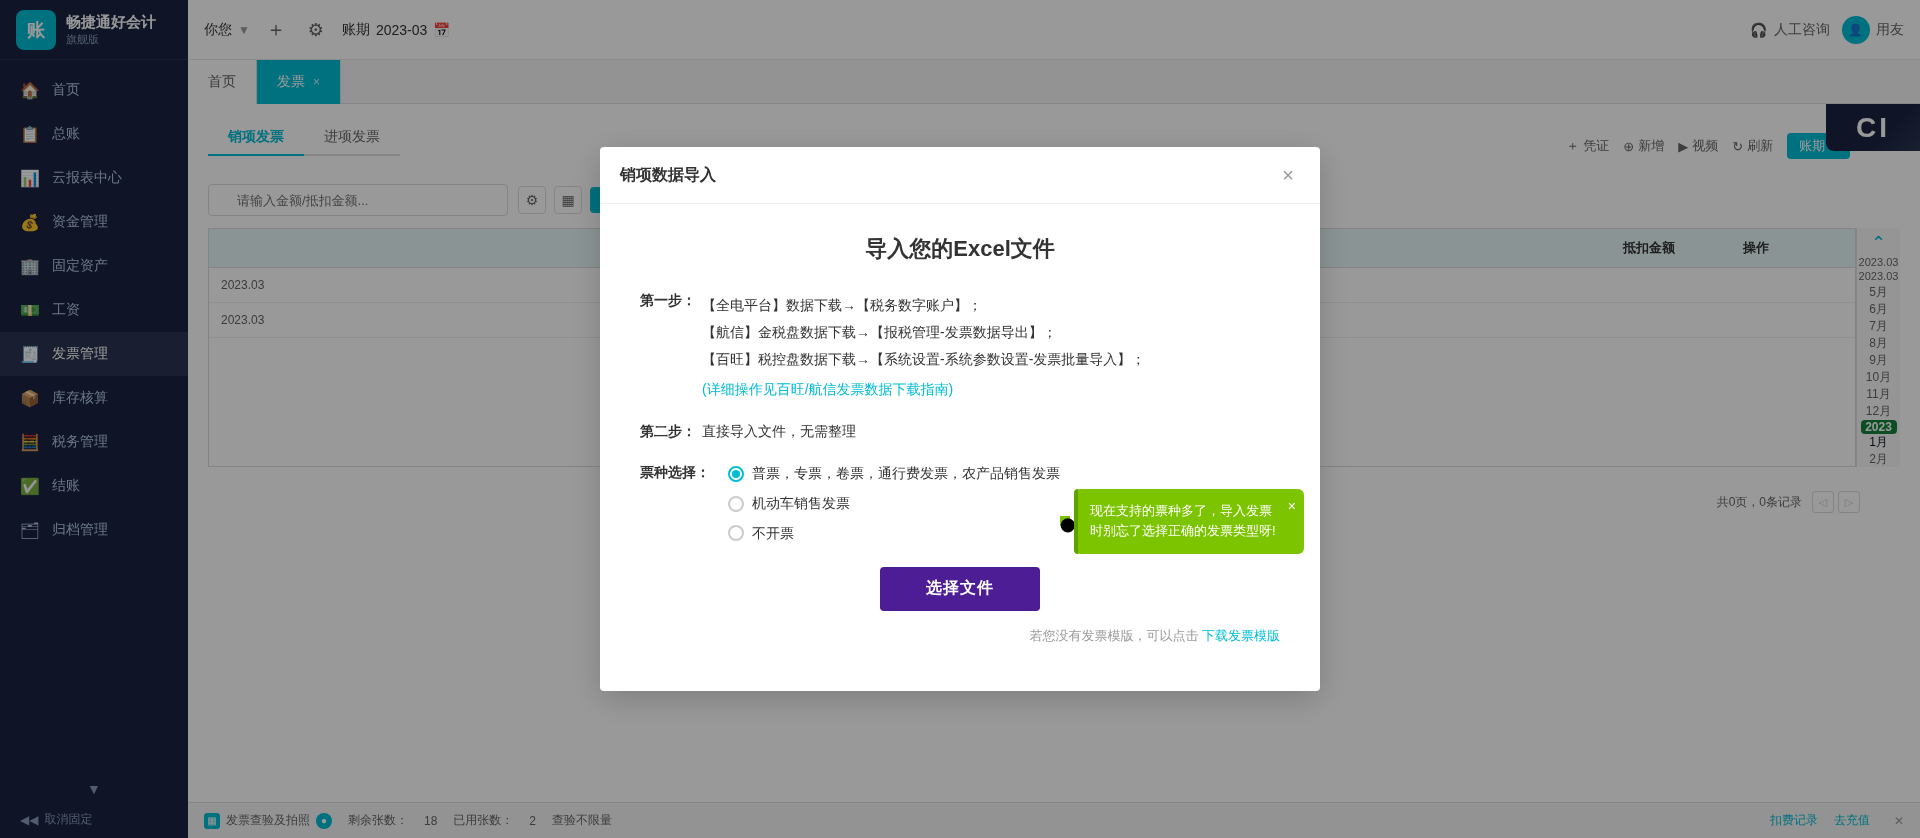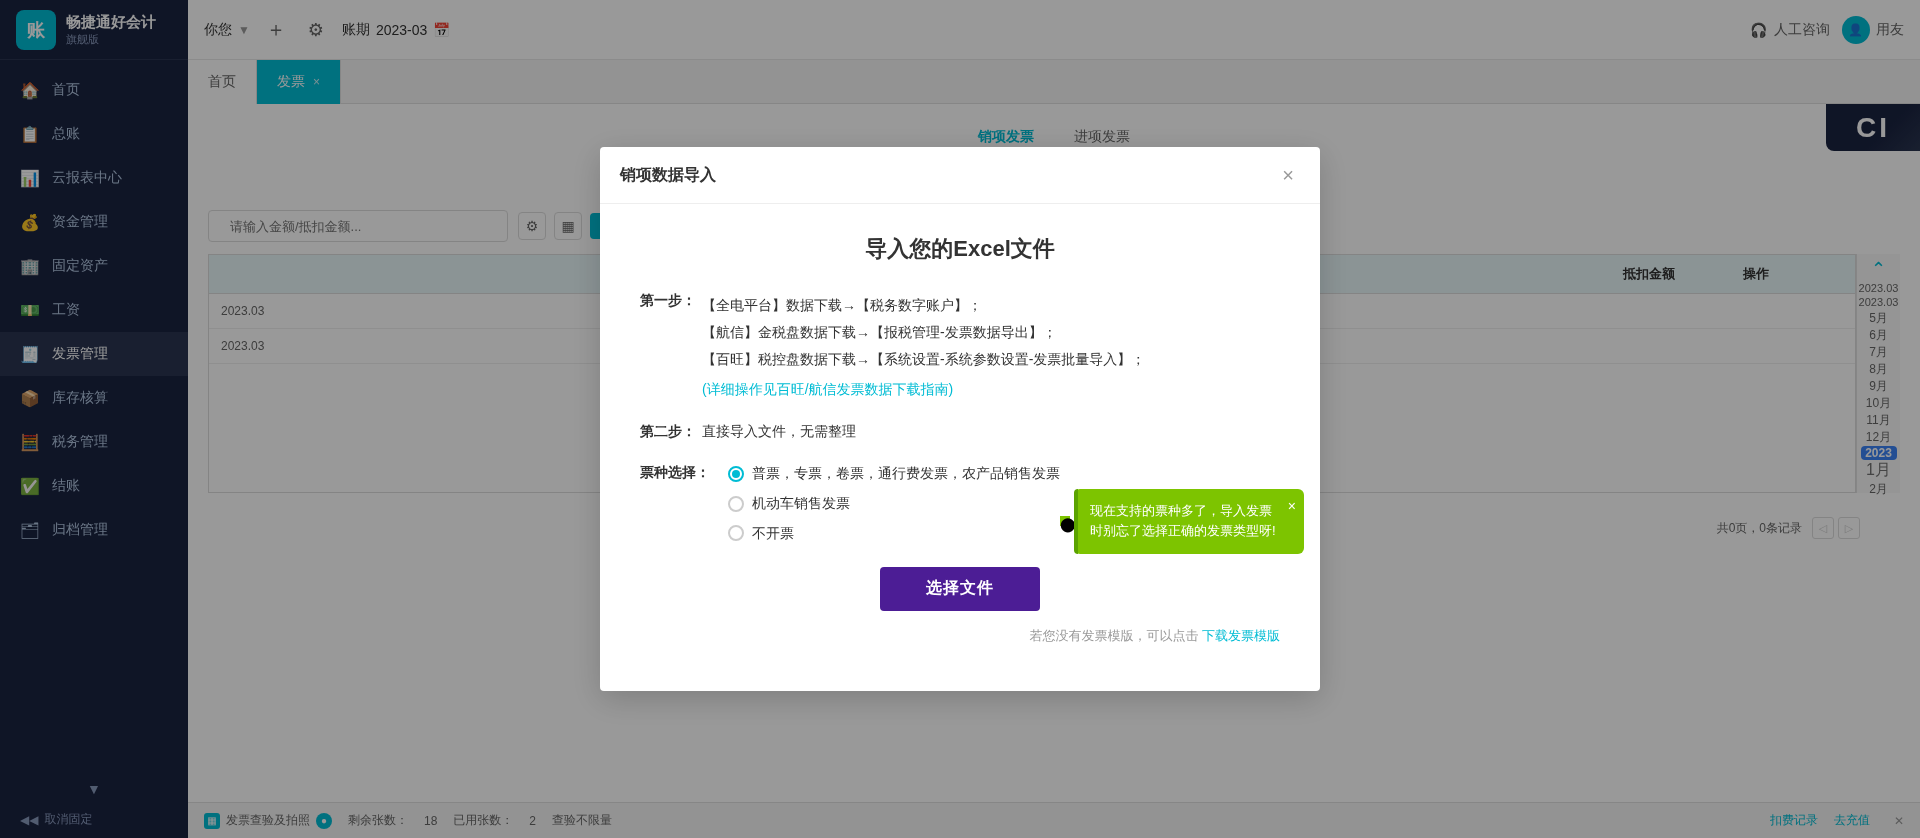--- a/index.html
+++ b/index.html
@@ -50,21 +50,21 @@
     .page-content { flex: 1; overflow: auto; background: white; position: relative; }
 
     
     .invoice-page { padding: 16px 20px; }
     .invoice-tabs { display: flex; gap: 0; margin-bottom: 16px; border-bottom: 2px solid #e0e0e0; }
     .invoice-tab { padding: 8px 20px; font-size: 14px; color: #666; cursor: pointer; border-bottom: 2px solid transparent; margin-bottom: -2px; }
     .invoice-tab.active { color: #00bcd4; border-bottom: 2px solid #00bcd4; font-weight: bold; }
 
     .invoice-toolbar { display: flex; align-items: center; gap: 10px; margin-bottom: 12px; }
     .invoice-search { flex: 1; max-width: 300px; }
-    .invoice-search input { width: 100%; height: 32px; border: 1px solid #ddd; border-radius: 4px; padding: 0 21px; font-size: 13px; color: #999; }
+    .invoice-search input { width: 100%; height: 32px; border: 1px solid #ddd; border-radius: 4px; padding: 0 28px; font-size: 13px; color: #999; }
 
     
     .invoice-table-header { display: grid; grid-template-columns: 60px 1fr 1fr 1fr 100px 120px 100px; background: #e8f7f9; padding: 10px 12px; font-size: 13px; color: #333; font-weight: bold; border: 1px solid #ddd; border-bottom: none; }
     .invoice-table-body { border: 1px solid #ddd; min-height: 200px; }
     .invoice-row { display: grid; grid-template-columns: 60px 1fr 1fr 1fr 100px 120px 100px; padding: 10px 12px; font-size: 13px; color: #666; border-bottom: 1px solid #eee; }
 
     
     .bottom-bar { height: 36px; background: #f5f5f5; border-top: 1px solid #e0e0e0; display: flex; align-items: center; padding: 0 16px; gap: 16px; font-size: 12px; color: #666; }
     .bottom-bar-spacer { flex: 1; }
     .bottom-bar-link { color: #00bcd4; cursor: pointer; }
@@ -190,21 +190,21 @@
       <div class="tab-item active">
         <span>发票</span>
         <span class="tab-close">×</span>
       </div>
     </div>
 
     <div class="page-content" style="position: relative;">
 
       <div class="invoice-page">
 
-        <div style="display:flex; align-items:center; justify-content:space-between; margin-bottom:12px;flex-direction:column;">
+        <div style="display:flex; align-items:center; justify-content:space-between; margin-bottom:12px;">
           <div class="invoice-tabs">
             <div class="invoice-tab active">销项发票</div>
             <div class="invoice-tab">进项发票</div>
           </div>
 
           <div style="display:flex; align-items:center; gap:14px; margin-right:50px;">
             <div style="display:flex;align-items:center;gap:4px;color:#666;font-size:13px;cursor:pointer;">
               <span>＋</span>
               <span>凭证</span>
             </div>
@@ -272,22 +272,22 @@
             <div style="font-size:11px;color:#666;margin-bottom:2px;">2023.03</div>
             <div style="font-size:11px;color:#666;margin-bottom:2px;">2023.03</div>
             <div style="width:36px;height:26px;display:flex;align-items:center;justify-content:center;font-size:12px;color:#666;cursor:pointer;">5月</div>
             <div style="width:36px;height:26px;display:flex;align-items:center;justify-content:center;font-size:12px;color:#666;cursor:pointer;">6月</div>
             <div style="width:36px;height:26px;display:flex;align-items:center;justify-content:center;font-size:12px;color:#666;cursor:pointer;">7月</div>
             <div style="width:36px;height:26px;display:flex;align-items:center;justify-content:center;font-size:12px;color:#666;cursor:pointer;">8月</div>
             <div style="width:36px;height:26px;display:flex;align-items:center;justify-content:center;font-size:12px;color:#666;cursor:pointer;">9月</div>
             <div style="width:36px;height:26px;display:flex;align-items:center;justify-content:center;font-size:12px;color:#666;cursor:pointer;">10月</div>
             <div style="width:36px;height:26px;display:flex;align-items:center;justify-content:center;font-size:12px;color:#666;cursor:pointer;">11月</div>
             <div style="width:36px;height:26px;display:flex;align-items:center;justify-content:center;font-size:12px;color:#666;cursor:pointer;">12月</div>
-            <div style="width:36px;height:26px;display:flex;align-items:center;justify-content:center;font-size:12px;background:#3b82f6;color:white;border-radius:4px;cursor:pointer;font-weight:bold;">2023</div>
-            <div style="width:36px;height:26px;display:flex;align-items:center;justify-content:center;font-size:16px;color:#737373;cursor:pointer;">1月</div>
+            <div style="width:36px;height:26px;display:flex;align-items:center;justify-content:center;font-size:12px;background:#15803d;color:white;border-radius:4px;cursor:pointer;font-weight:bold;">2023</div>
+            <div style="width:36px;height:26px;display:flex;align-items:center;justify-content:center;font-size:12px;color:#0f172a;cursor:pointer;">1月</div>
             <div style="width:36px;height:26px;display:flex;align-items:center;justify-content:center;font-size:12px;color:#666;cursor:pointer;">2月</div>
           </div>
         </div>
       </div>
 
       <div style="display:flex;align-items:center;justify-content:flex-end;padding:8px 60px 8px 16px;font-size:12px;color:#666;">
         <span>共0页，0条记录</span>
         <div style="display:flex;gap:4px;margin-left:10px;">
           <div style="width:22px;height:22px;border:1px solid #ddd;border-radius:3px;display:flex;align-items:center;justify-content:center;cursor:pointer;color:#ccc;font-size:11px;">◁</div>
           <div style="width:22px;height:22px;border:1px solid #ddd;border-radius:3px;display:flex;align-items:center;justify-content:center;cursor:pointer;color:#ccc;font-size:11px;">▷</div>

